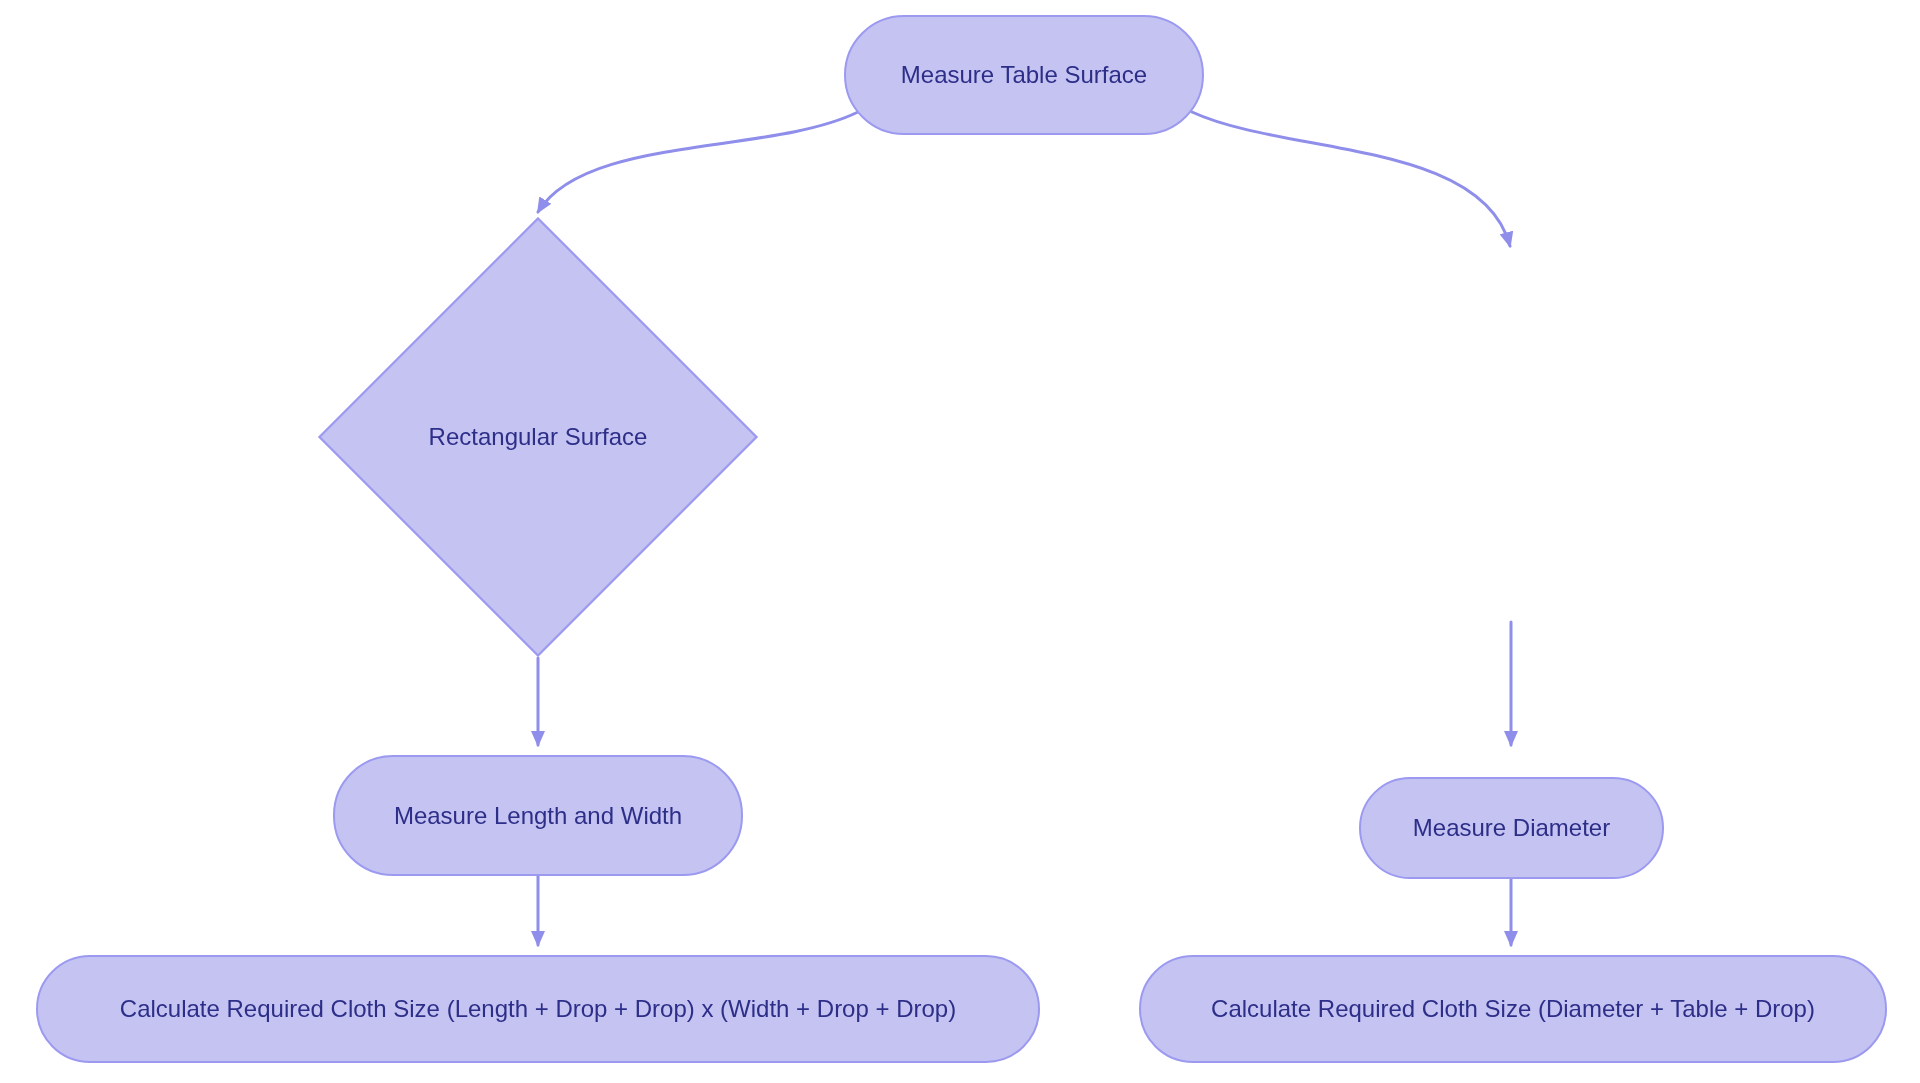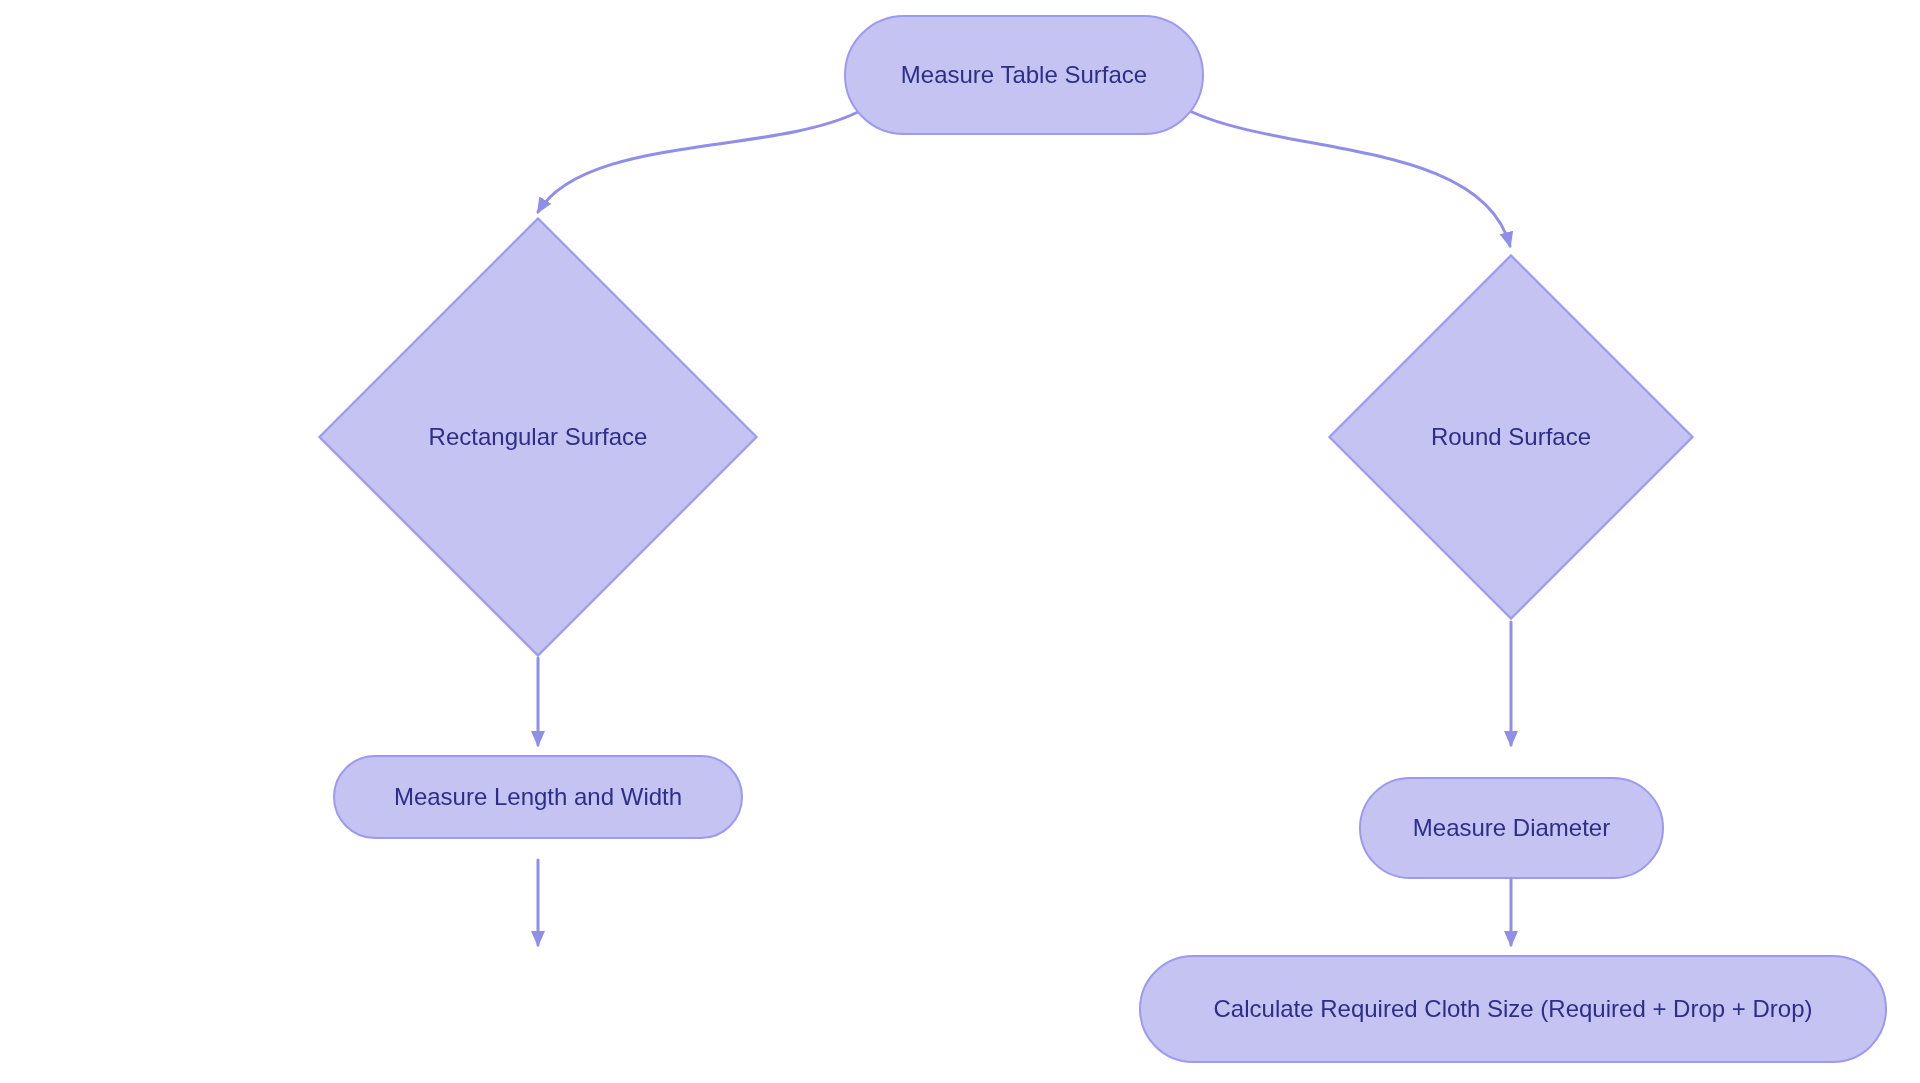--- a/index.html
+++ b/index.html
@@ -54,21 +54,21 @@
   .node-label {
     position: relative;
     z-index: 2;
     padding: 0 10px;
   }
 
   
   #node-start        { left: 844px;  top: 15px;  width: 360px;  height: 120px; }
   #node-rect-dec     { left: 318px;  top: 217px; width: 440px;  height: 440px; }
   #node-round-dec    { left: 1328px; top: 254px; width: 366px;  height: 366px; }
-  #node-measure-lw   { left: 333px;  top: 755px; width: 410px;  height: 84px; justify-content: center; }
+  #node-measure-lw   { left: 333px;  top: 755px; width: 410px;  height: 121px; justify-content: center; }
   #node-measure-d    { left: 1359px; top: 777px; width: 305px;  height: 102px; }
   #node-calc-rect    { left: 36px;   top: 955px; width: 1004px; height: 108px; }
   #node-calc-round   { left: 1139px; top: 955px; width: 748px;  height: 108px; }
 </style>
 </head>
 <body>
 
 <div id="canvas">
 
   <svg id="edges" viewBox="0 0 1920 1083">
@@ -89,31 +89,30 @@
 
   <div id="node-start" class="node pill">
     <span class="node-label">Measure Table Surface</span>
   </div>
 
   <div id="node-rect-dec" class="node diamond">
     <div class="diamond-shape"></div>
     <span class="node-label">Rectangular Surface</span>
   </div>
 
-  <div id="node-round-dec" class="node diamond">
-    <div class="diamond-shape"></div>
-    <span class="node-label">Round Surface</span>
-  </div>
 
   <div id="node-measure-lw" class="node pill">
     <span class="node-label">Measure Length and Width</span>
   </div>
 
   <div id="node-measure-d" class="node pill">
     <span class="node-label">Measure Diameter</span>
   </div>
 
+  <div id="node-calc-rect" class="node pill">
+    <span class="node-label">Calculate Required Cloth Size (Length + Drop + Drop) x (Width + Drop + Drop)</span>
+  </div>
 
   <div id="node-calc-round" class="node pill">
-    <span class="node-label">Calculate Required Cloth Size (Required + Drop + Drop)</span>
+    <span class="node-label">Calculate Required Cloth Size (Diameter + Table + Drop)</span>
   </div>
 
 </div>
 
 </body></html>

